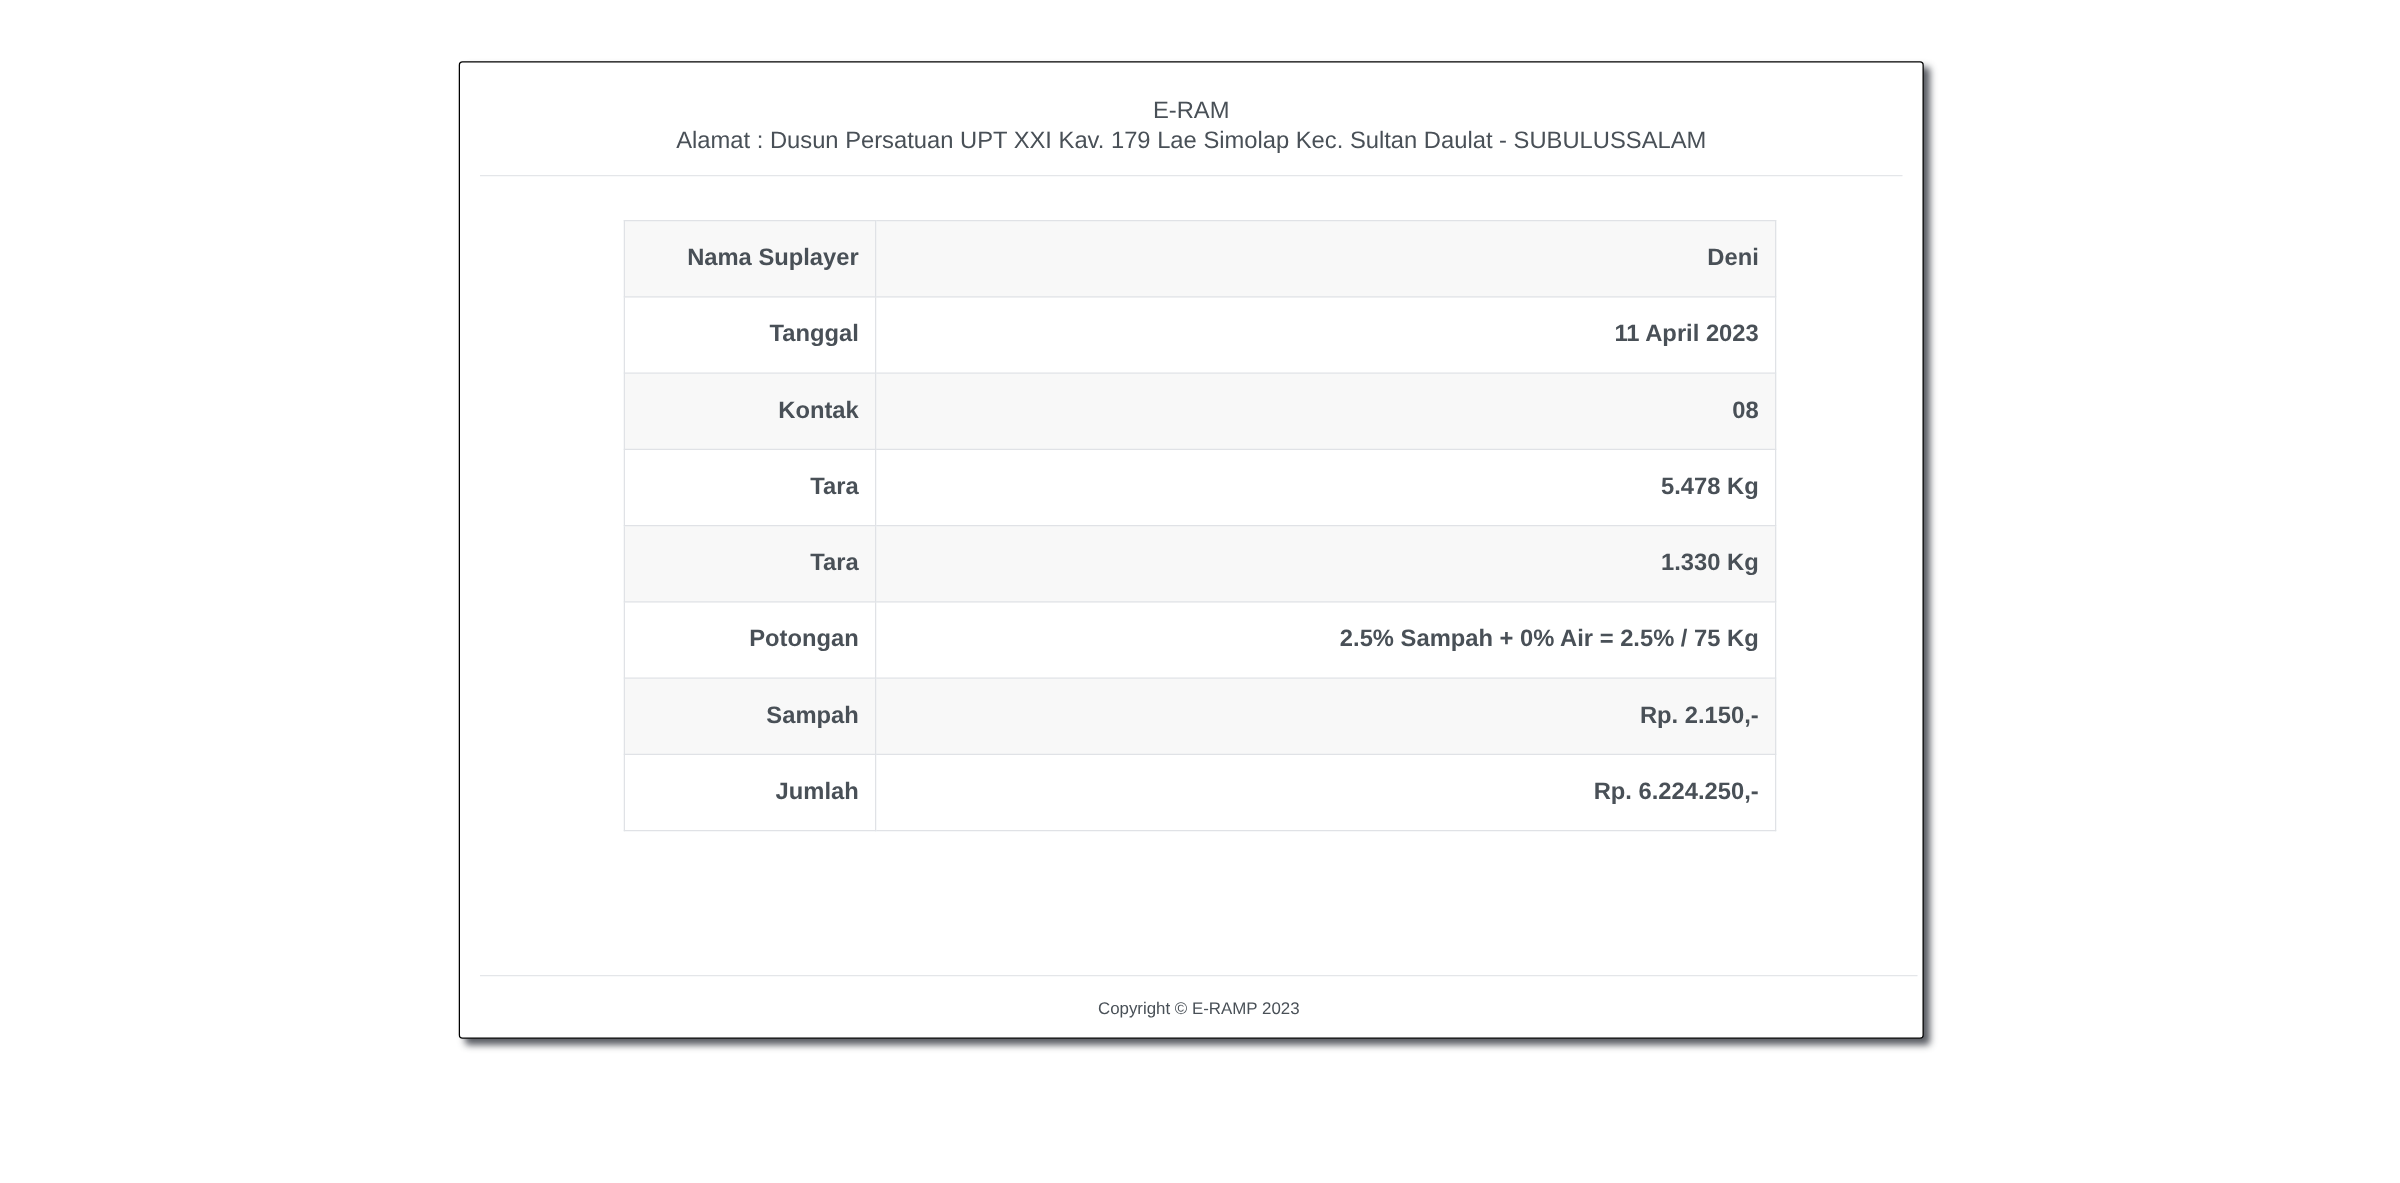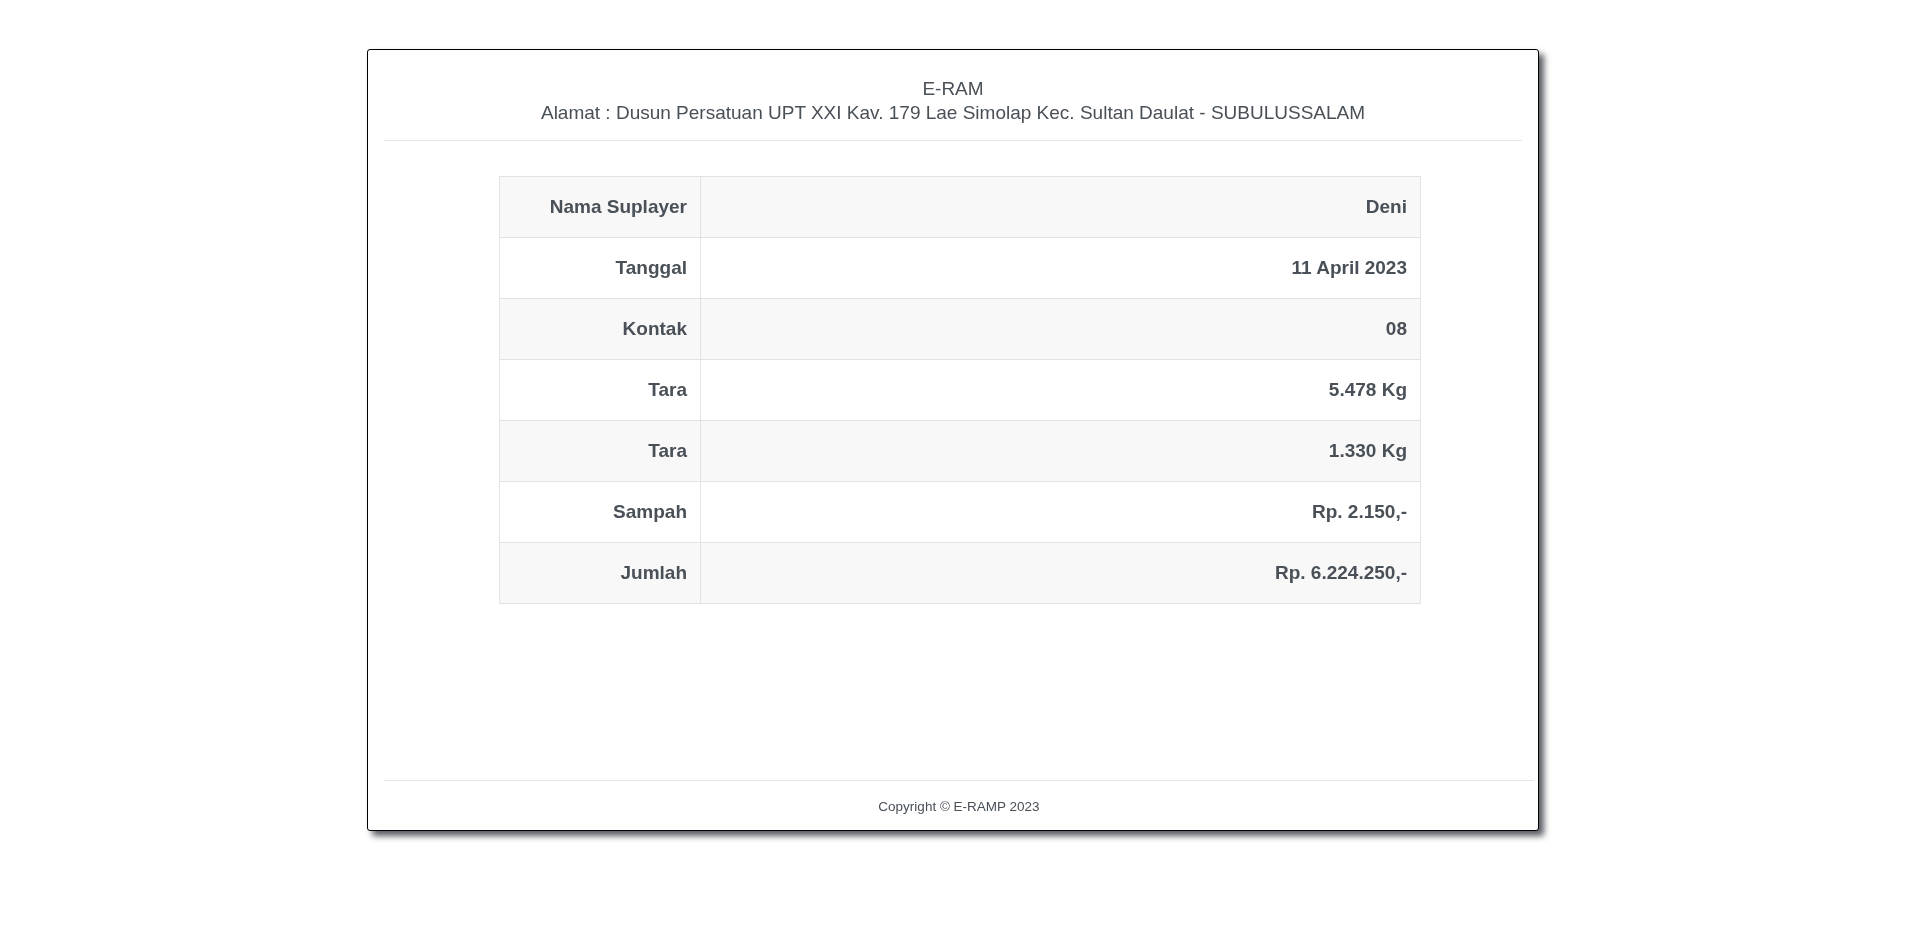--- a/index.html
+++ b/index.html
@@ -111,20 +111,24 @@
         </tr>
         <tr>
           <td class="label">Tara</td>
           <td>5.478 Kg</td>
         </tr>
         <tr>
           <td class="label">Tara</td>
           <td>1.330 Kg</td>
         </tr>
         <tr>
+          <td class="label">Potongan</td>
+          <td>2.5% Sampah + 0% Air = 2.5% / 75 Kg</td>
+        </tr>
+        <tr>
           <td class="label">Sampah</td>
           <td>Rp. 2.150,-</td>
         </tr>
         <tr>
           <td class="label">Jumlah</td>
           <td>Rp. 6.224.250,-</td>
         </tr>
       </tbody>
     </table>
   </div>

